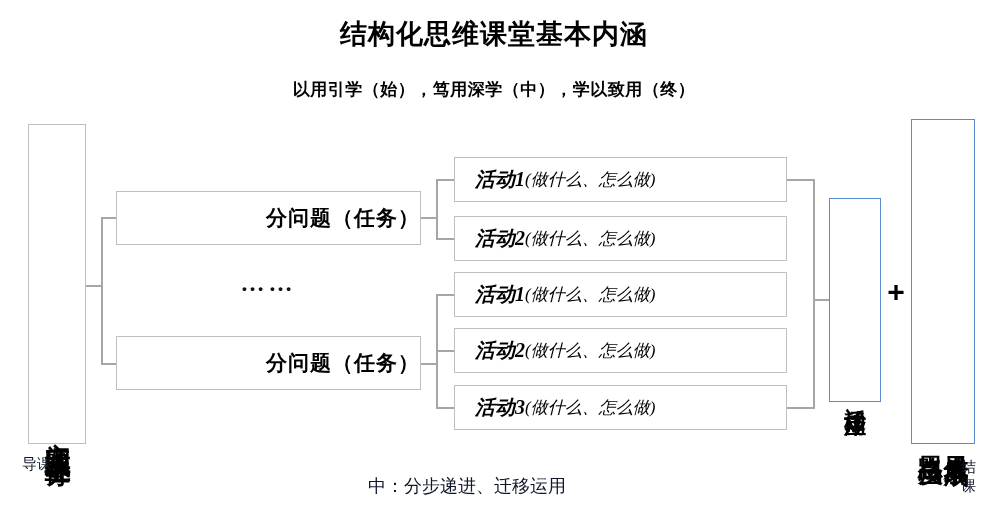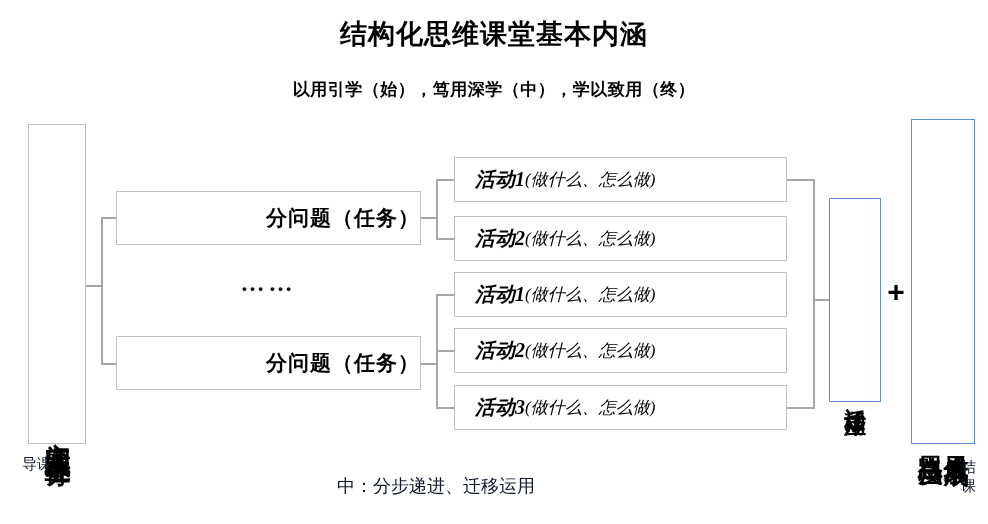--- a/index.html
+++ b/index.html
@@ -118,21 +118,21 @@
   .lnv{width:1.6px;}
 
   
   .foot{
     font-family:"Liberation Sans","DejaVu Sans",sans-serif;
     font-size:15px;
     color:#0f172a;
   }
   #footer-left{left:22px;top:455px;}
   #footer-center{left:0;top:474px;width:872px;text-align:center;font-size:18px;
-                 font-family:"Liberation Serif","DejaVu Serif",serif;}
+                 font-family:"Liberation Serif","DejaVu Serif",serif;padding-left:31px;}
   #footer-right{left:913px;top:458px;margin-left:48px;}
 </style>
 </head>
 <body>
 
 <div class="canvas">
 
   <div class="abs title">结构化思维课堂基本内涵</div>
   <div class="abs subtitle">以用引学（始），笃用深学（中），学以致用（终）</div>
 

